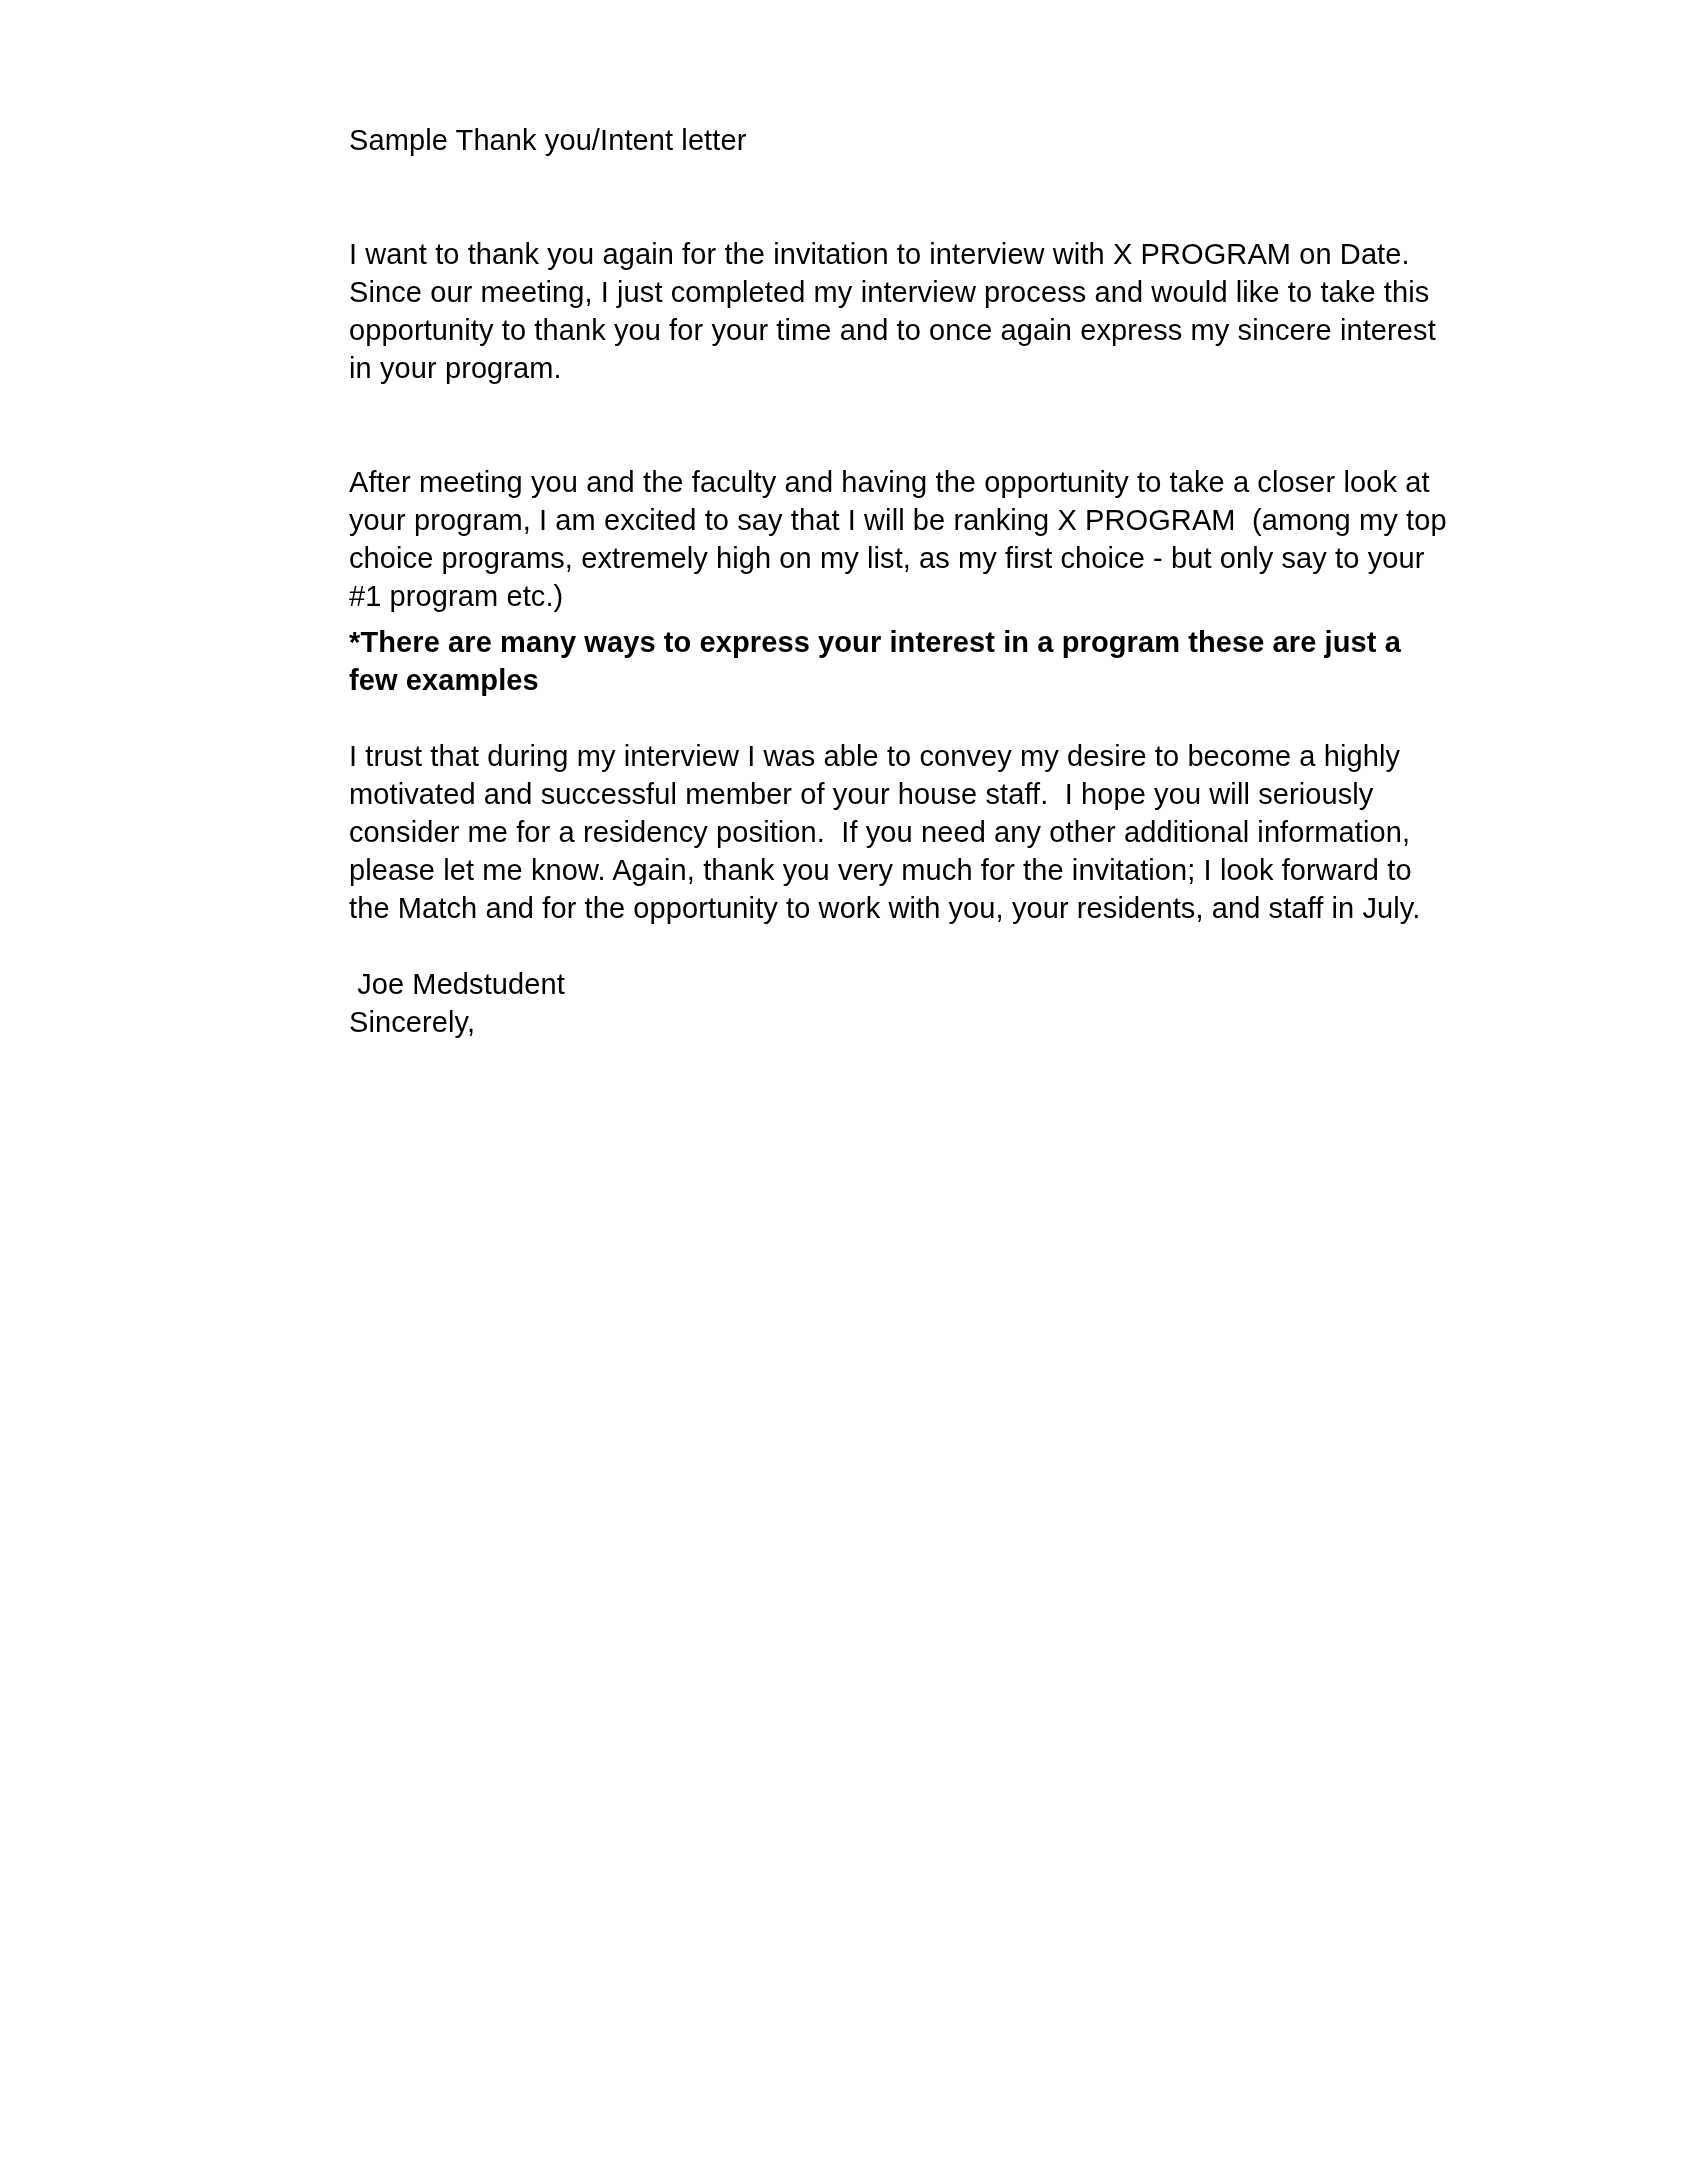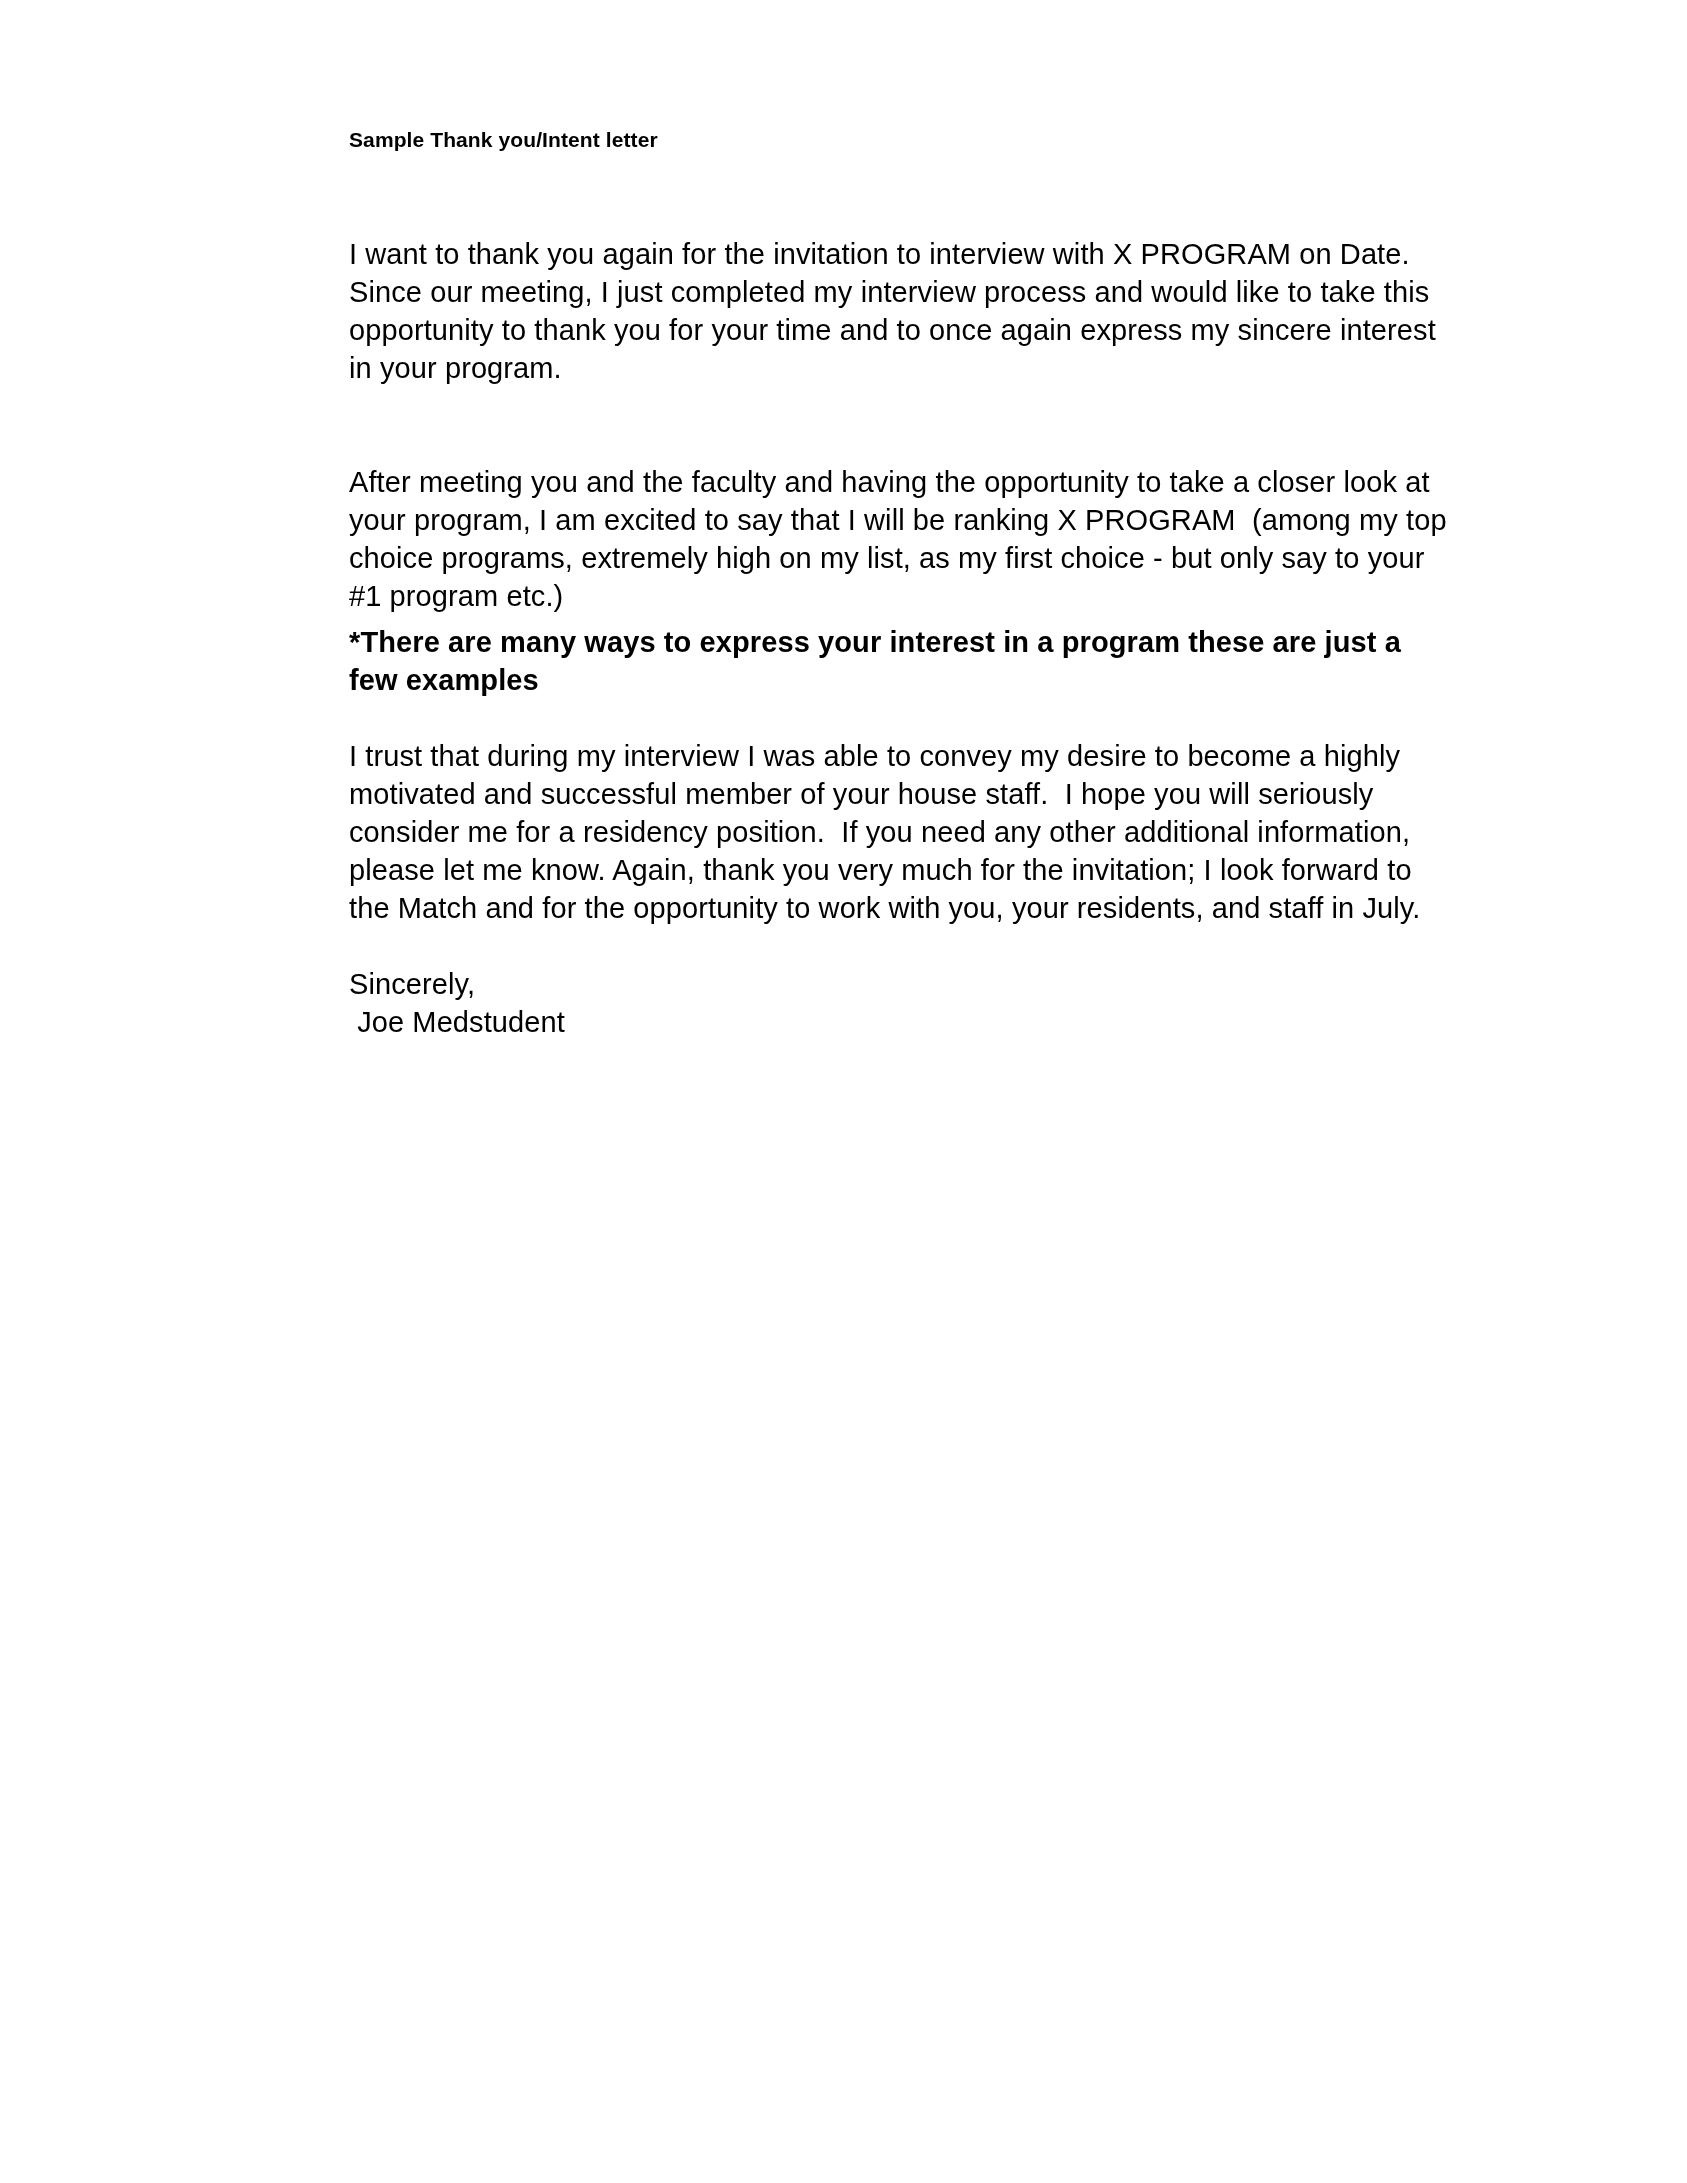--- a/index.html
+++ b/index.html
@@ -21,22 +21,22 @@
     top: 121px;
     width: 1101px;
     font-family: "Liberation Sans", sans-serif;
     font-size: 29px;
     line-height: 38px;
     color: #000000;
     letter-spacing: 0.1px;
     -webkit-font-smoothing: antialiased;
   }
   .doc-title {
-    font-weight: bold;
-    font-size: 21px;
+    font-weight: normal;
+    font-size: 29px;
     line-height: 38px;
     margin: 0;
     white-space: pre-wrap;
   }
   .para {
     margin: 0;
     white-space: pre-wrap;
     word-wrap: break-word;
   }
   .para.bold {
@@ -77,19 +77,19 @@
 
     <p class="para bold">*There are many ways to express your interest in a program these are just a few examples</p>
 
     <div class="spacer">&nbsp;</div>
 
     <p class="para">I trust that during my interview I was able to convey my desire to become a highly motivated and successful member of your house staff.  I hope you will seriously consider me for a residency position.  If you need any other additional information, please let me know. Again, thank you very much for the invitation; I look forward to the Match and for the opportunity to work with you, your residents, and staff in July.</p>
 
     <div class="spacer">&nbsp;</div>
 
     <div class="sig-block">
+      <p class="para"> Joe Medstudent</p>
       <p class="para">Sincerely,</p>
-      <p class="para"> Joe Medstudent</p>
     </div>
 
   </div>
 </div>
 
 
 </body></html>

